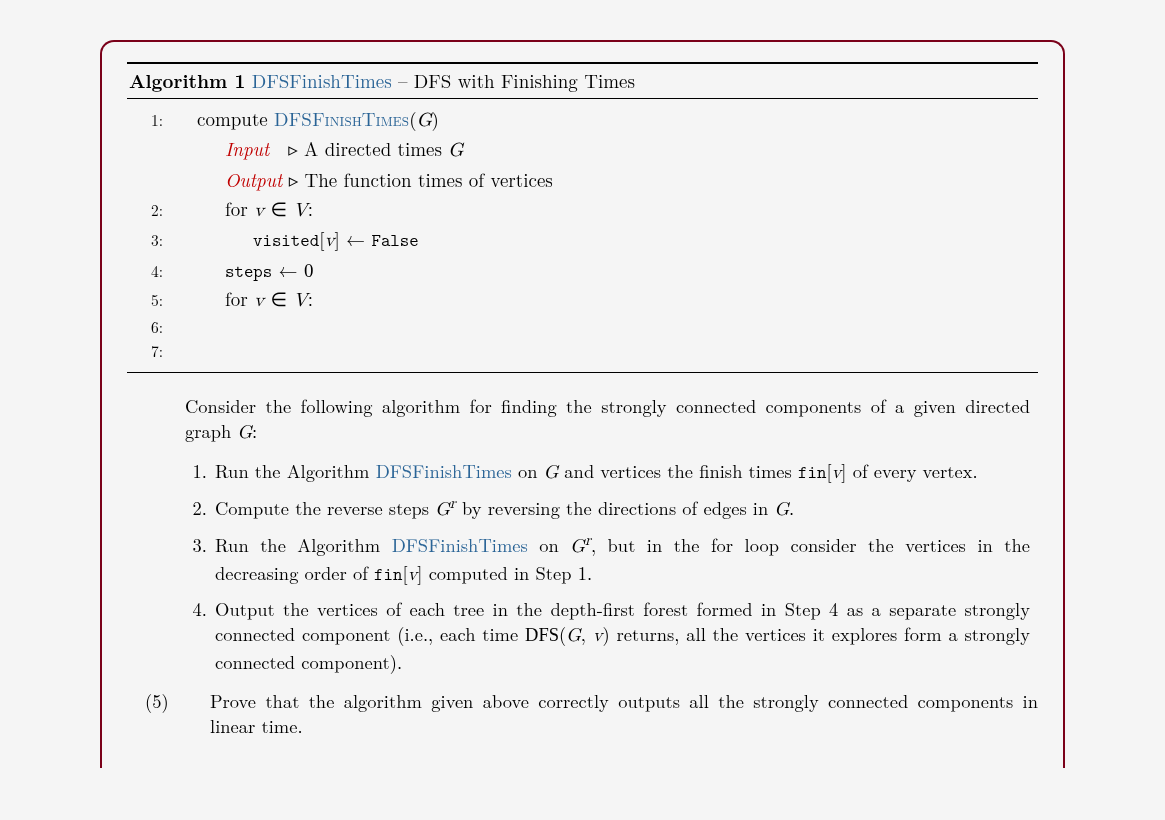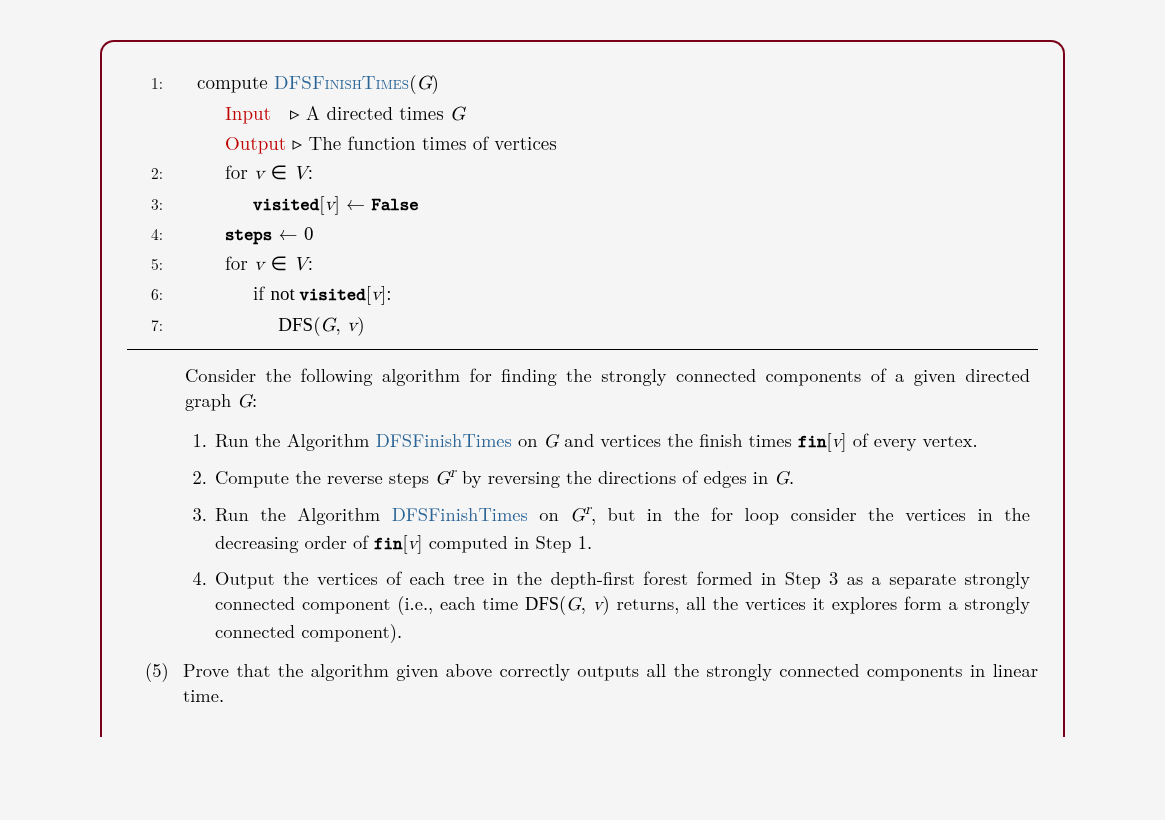--- a/index.html
+++ b/index.html
@@ -54,29 +54,29 @@
     font-size: 15.5px;
     color: #000;
     margin-right: 6px;
   }
   .aline .code {
     white-space: pre;
   }
   .indent1 { padding-left: 28px; }
   .indent2 { padding-left: 56px; }
   .indent3 { padding-left: 84px; }
-  .tt { font-family: "Latin Modern Mono", "Courier New", monospace; font-size: 18px; font-weight: bold; }
+  .tt { font-family: "Latin Modern Mono", "Courier New", monospace; font-size: 18px; }
   .sc { font-variant: small-caps; letter-spacing: 0.2px; }
   .it { font-style: italic; font-family: "Latin Modern Math", Georgia, serif; }
   .rm { font-style: normal; font-family: Georgia, serif; }
   .lnk { color: #2a6496; }
-  .red { color: #c00000; }
+  .red { color: #c00000; font-style: italic; }
   .grn { color: #0a6b2e; }
   .narrative {
-    margin-top: 12px;
+    margin-top: 20px;
     padding: 0 8px 0 58px;
     text-align: justify;
   }
   .narrative p { margin: 0 0 12px 0; }
   ol.steps {
     padding-left: 28px;
     margin: 10px 0 14px 0;
   }
   ol.steps > li {
     margin: 5px 0 8px 0;
@@ -87,28 +87,33 @@
     margin-top: 10px;
     padding-left: 18px;
     display: flex;
   }
   .q5 .num {
     min-width: 38px;
   }
   .q5 .body {
     text-align: justify;
     flex: 1;
+    margin-left: 27px;
   }
 </style>
 </head>
 <body>
 
 <div class="page">
   <div class="frame">
 
+    <div class="alg-header">
+      <span class="bold">Algorithm 1</span>
+      <span class="link">DFSFinishTimes</span><span> – DFS with Finishing Times</span>
+    </div>
 
     <div class="alg-body">
 
       <div class="aline">
         <span class="ln">1:</span>
         <span class="code indent1"><span class="bold">compute </span><span class="sc lnk">DFSFinishTimes</span><span>(</span><span class="it">G</span><span>)</span></span>
       </div>
 
       <div class="aline">
         <span class="ln"></span>
@@ -135,47 +140,45 @@
         <span class="code indent2"><span class="tt">steps</span><span> ← </span><span class="rm">0</span></span>
       </div>
 
       <div class="aline">
         <span class="ln">5:</span>
         <span class="code indent2"><span class="bold">for </span><span class="it">v</span><span> ∈ </span><span class="it">V</span><span>:</span></span>
       </div>
 
       <div class="aline">
         <span class="ln">6:</span>
-        <span class="code indent3"><span class="bold">if </span><span class="rm">not </span><span class="tt">visited</span><span>[</span><span class="it">v</span><span>]</span><span>:</span></span>
       </div>
 
       <div class="aline">
         <span class="ln">7:</span>
-        <span class="code indent3">    <span class="rm">DFS</span><span>(</span><span class="it">G</span><span>, </span><span class="it">v</span><span>)</span></span>
       </div>
 
     </div>
 
     <div class="narrative">
       <p>
         <span>Consider the following algorithm for finding the strongly connected components of a given directed graph </span><span class="it">G</span><span>:</span>
       </p>
 
       <ol class="steps">
         <li>
           <span>Run the Algorithm </span><span class="lnk">DFSFinishTimes</span><span> on </span><span class="it">G</span><span> and vertices the finish times </span><span class="tt">fin</span><span>[</span><span class="it">v</span><span>]</span><span> of every vertex.</span>
         </li>
         <li>
           <span>Compute the reverse steps </span><span class="it">G</span><sup class="it">r</sup><span> by reversing the directions of edges in </span><span class="it">G</span><span>.</span>
         </li>
         <li>
           <span>Run the Algorithm </span><span class="lnk">DFSFinishTimes</span><span> on </span><span class="it">G</span><sup class="it">r</sup><span>, but in the for loop consider the vertices in the decreasing order of </span><span class="tt">fin</span><span>[</span><span class="it">v</span><span>]</span><span> computed in Step 1.</span>
         </li>
         <li>
-          <span>Output the vertices of each tree in the depth-first forest formed in Step 3 as a separate strongly connected component (i.e., each time </span><span class="rm">DFS</span><span>(</span><span class="it">G</span><span>, </span><span class="it">v</span><span>)</span><span> returns, all the vertices it explores form a strongly connected component).</span>
+          <span>Output the vertices of each tree in the depth-first forest formed in Step 4 as a separate strongly connected component (i.e., each time </span><span class="rm">DFS</span><span>(</span><span class="it">G</span><span>, </span><span class="it">v</span><span>)</span><span> returns, all the vertices it explores form a strongly connected component).</span>
         </li>
       </ol>
 
     </div>
 
     <div class="q5">
       <span class="num">(5)</span>
       <span class="body">Prove that the algorithm given above correctly outputs all the strongly connected components in linear time.</span>
     </div>
 

